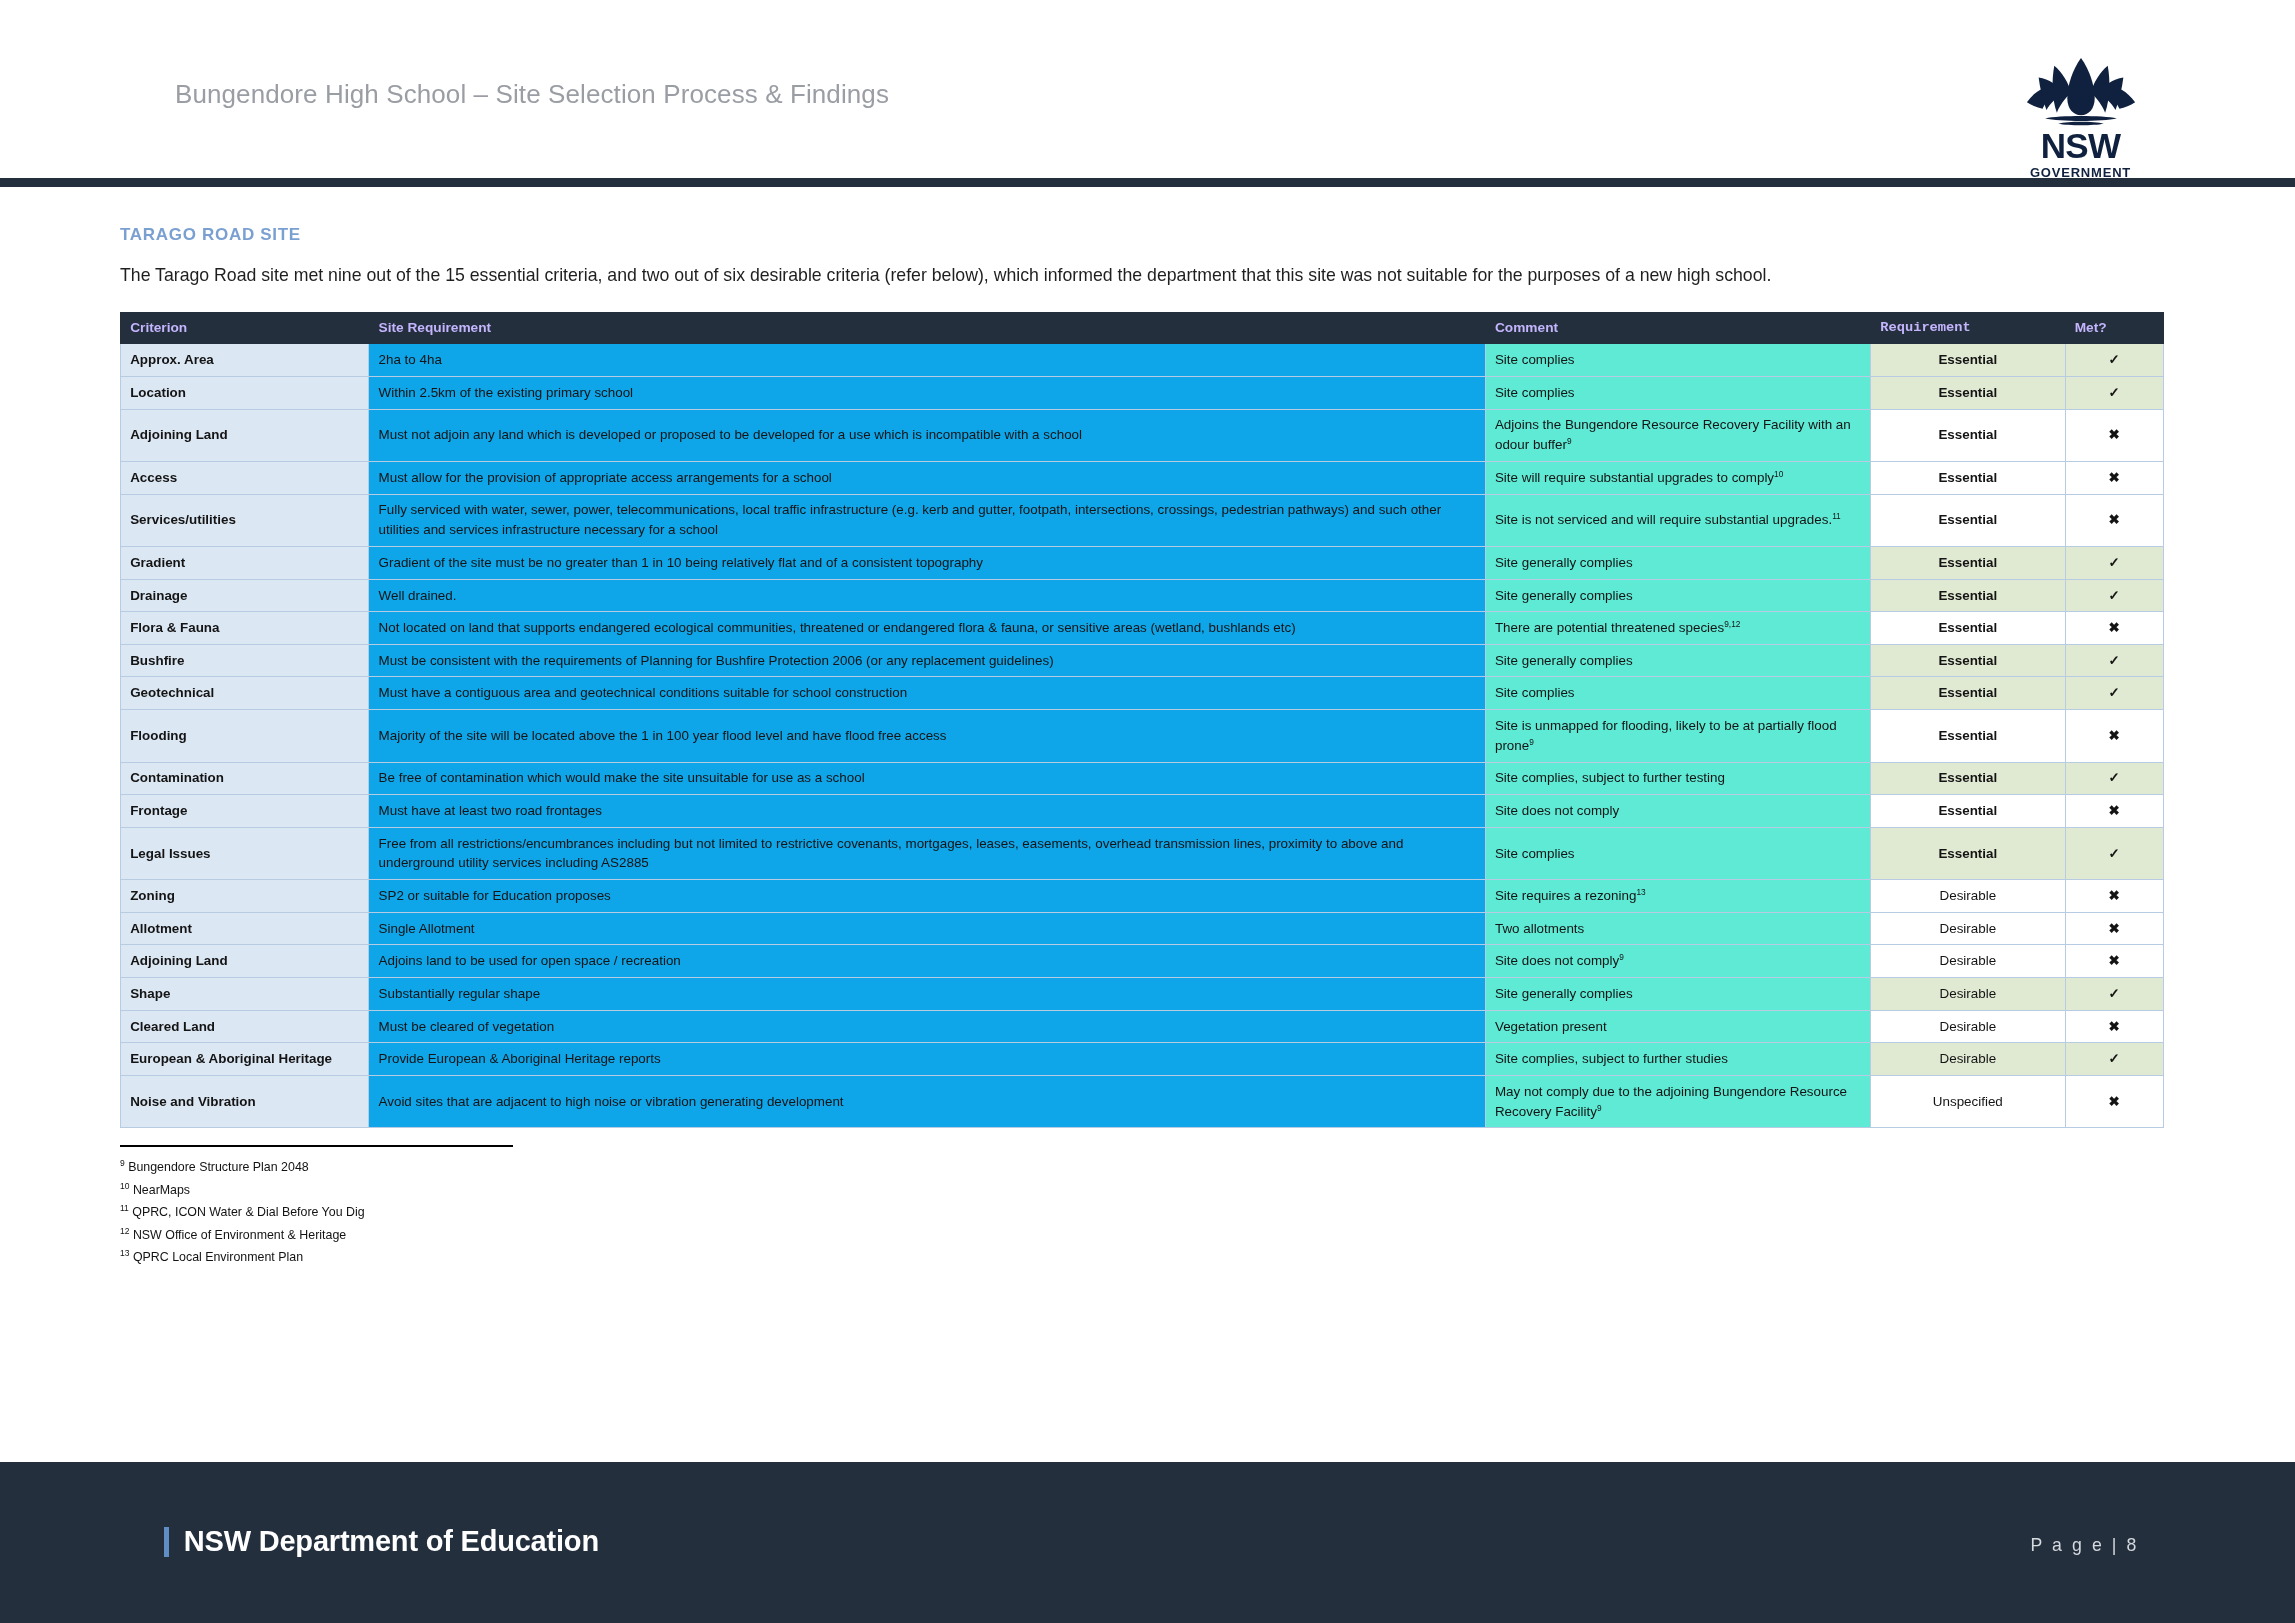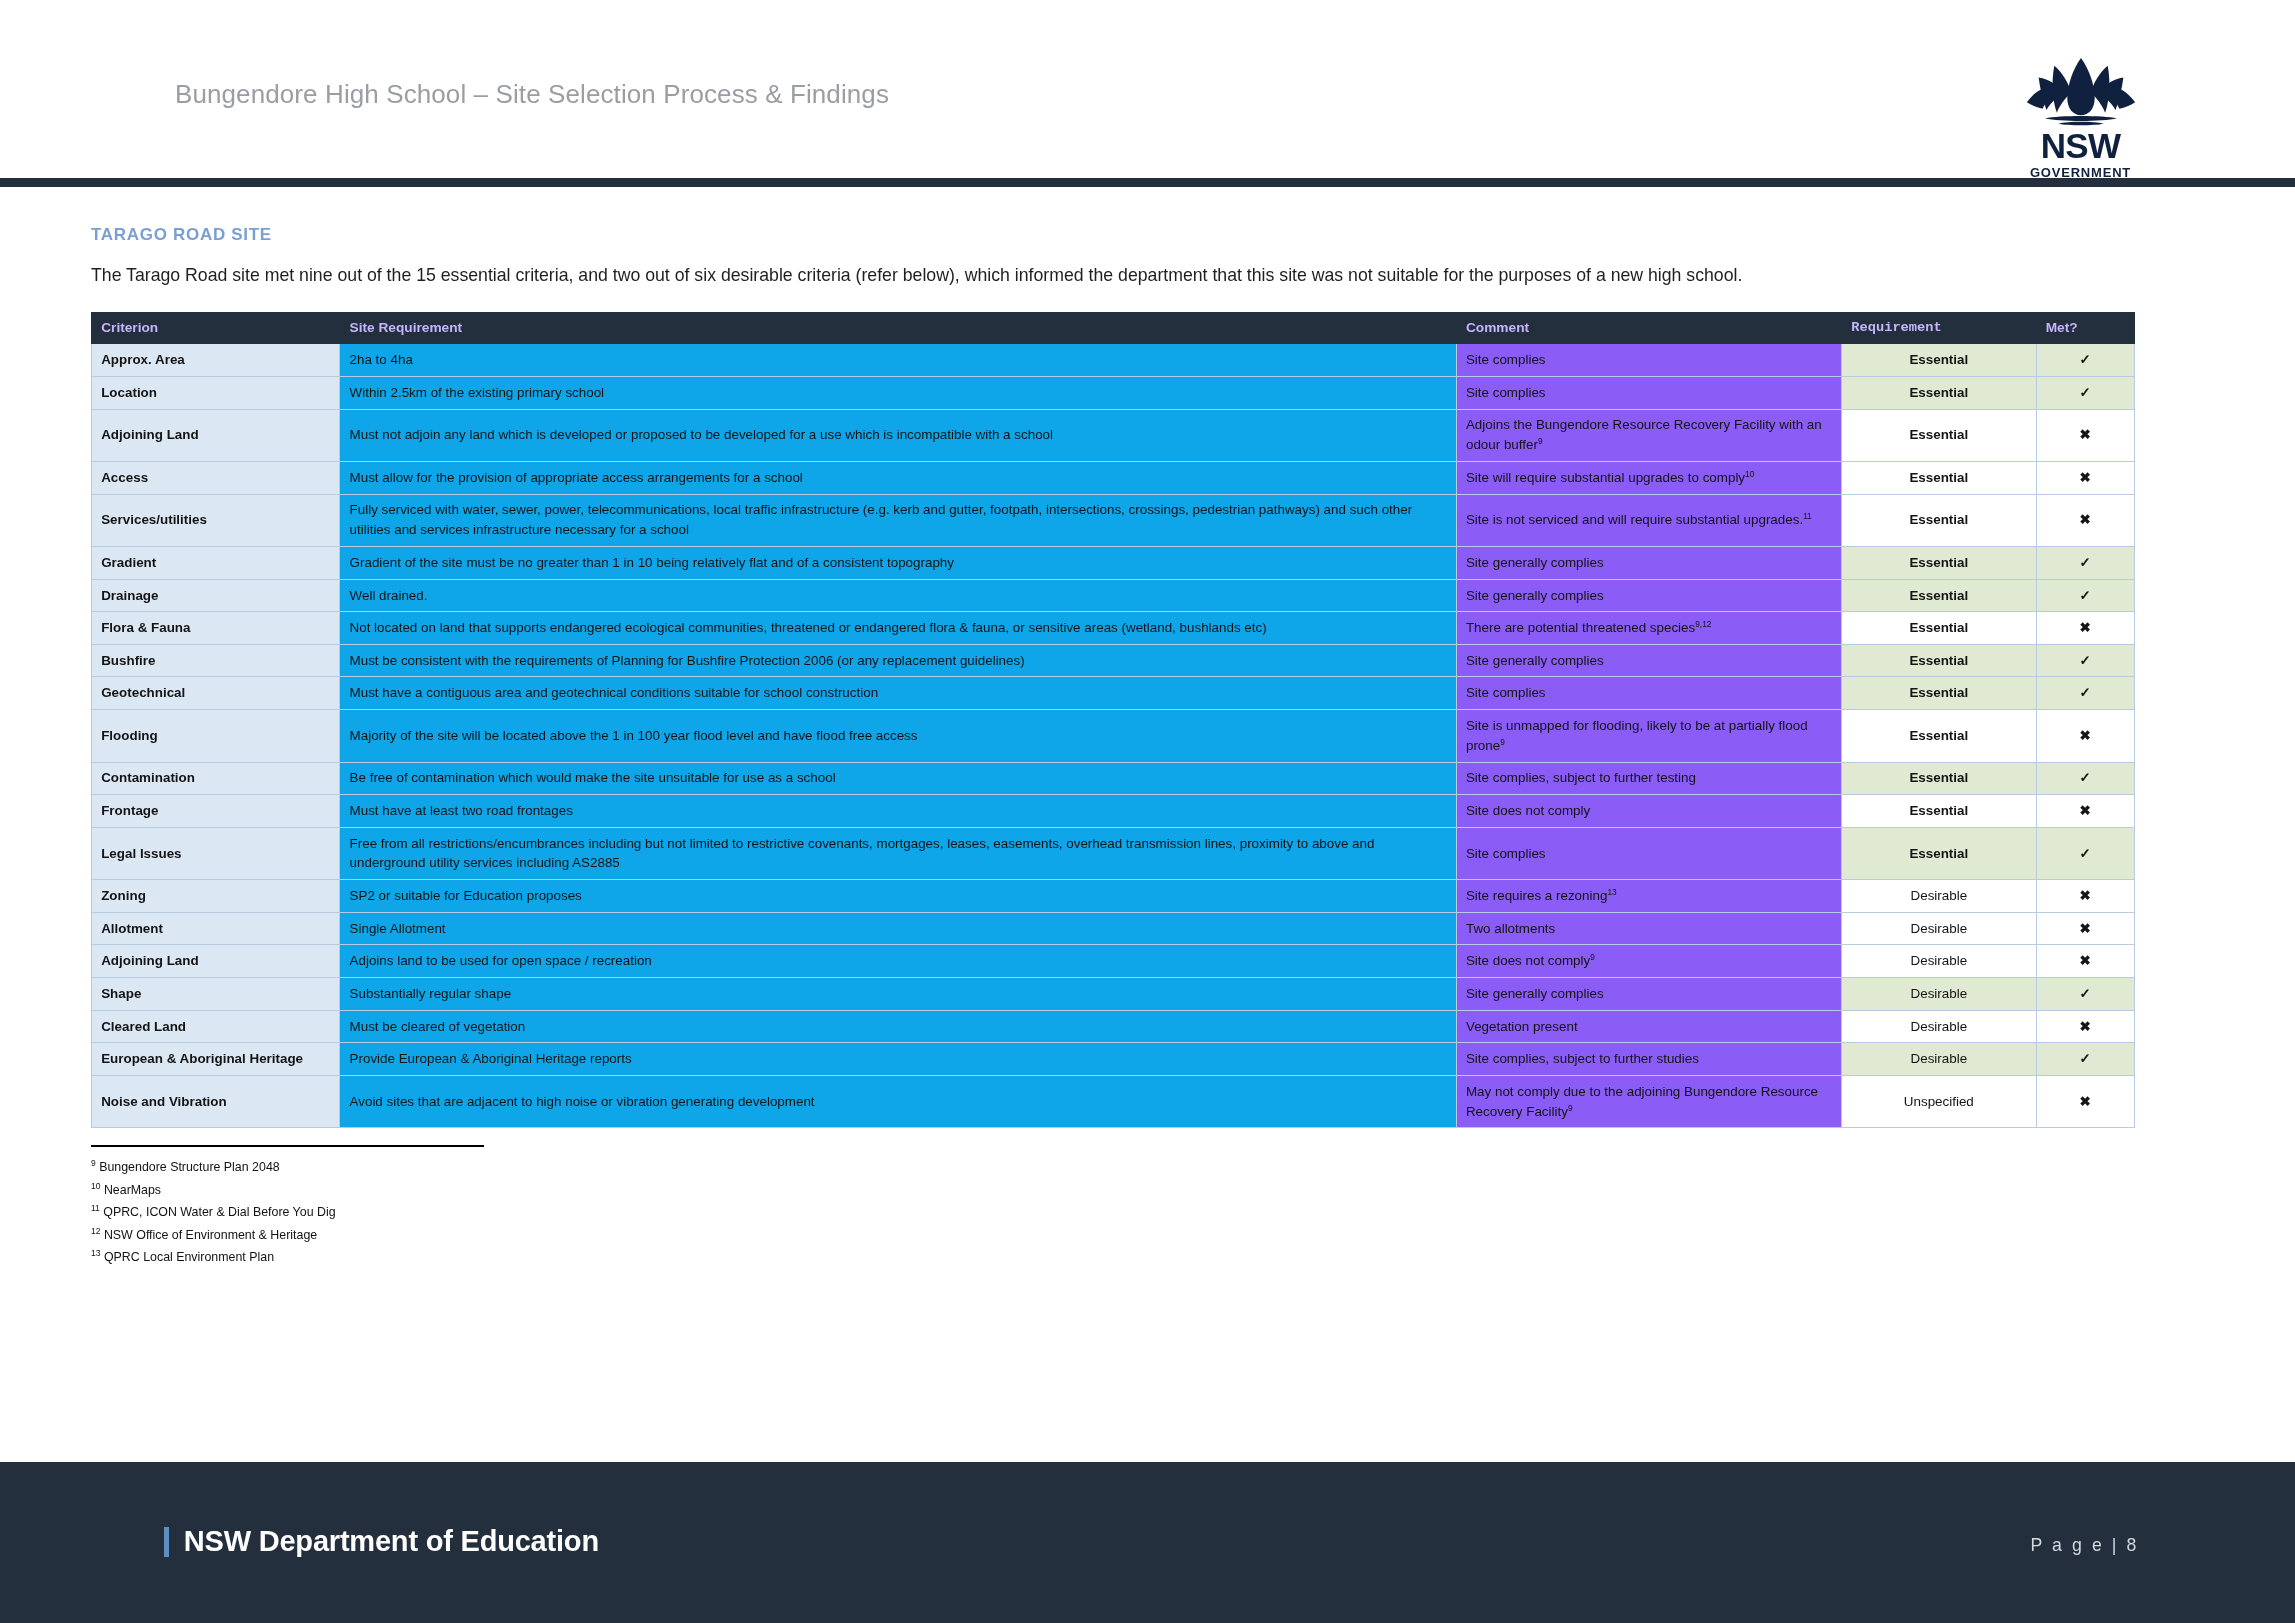--- a/index.html
+++ b/index.html
@@ -58,21 +58,21 @@
     margin-top: 2.6px;
   }
   .header-rule {
     height: 9.2px;
     background: #242f3e;
     width: 100%;
   }
 
   
   .content {
-    padding: 0 91px;
+    padding: 0 120px;
     position: relative;
   }
   .section-heading {
     margin-top: 38px;
     font-size: 17px;
     font-weight: 700;
     color: #7aa0d2;
     letter-spacing: 0.7px;
   }
   .intro-para {
@@ -117,21 +117,21 @@
   td.crit {
     background: #dce7f4;
     font-weight: 700;
     font-size: 13.4px;
   }
   td.req {
     background: #0ea5e9;
     margin-top: 43px;
   }
   td.comment {
-    background: #8b5cf6;
+    background: #5eead4;
   }
   td.requirement {
     text-align: center;
     font-size: 13.4px;
     margin-left: 21px;
   }
   td.requirement.ess { font-weight: 700; }
   td.met {
     text-align: center;
     font-size: 16.4px;

